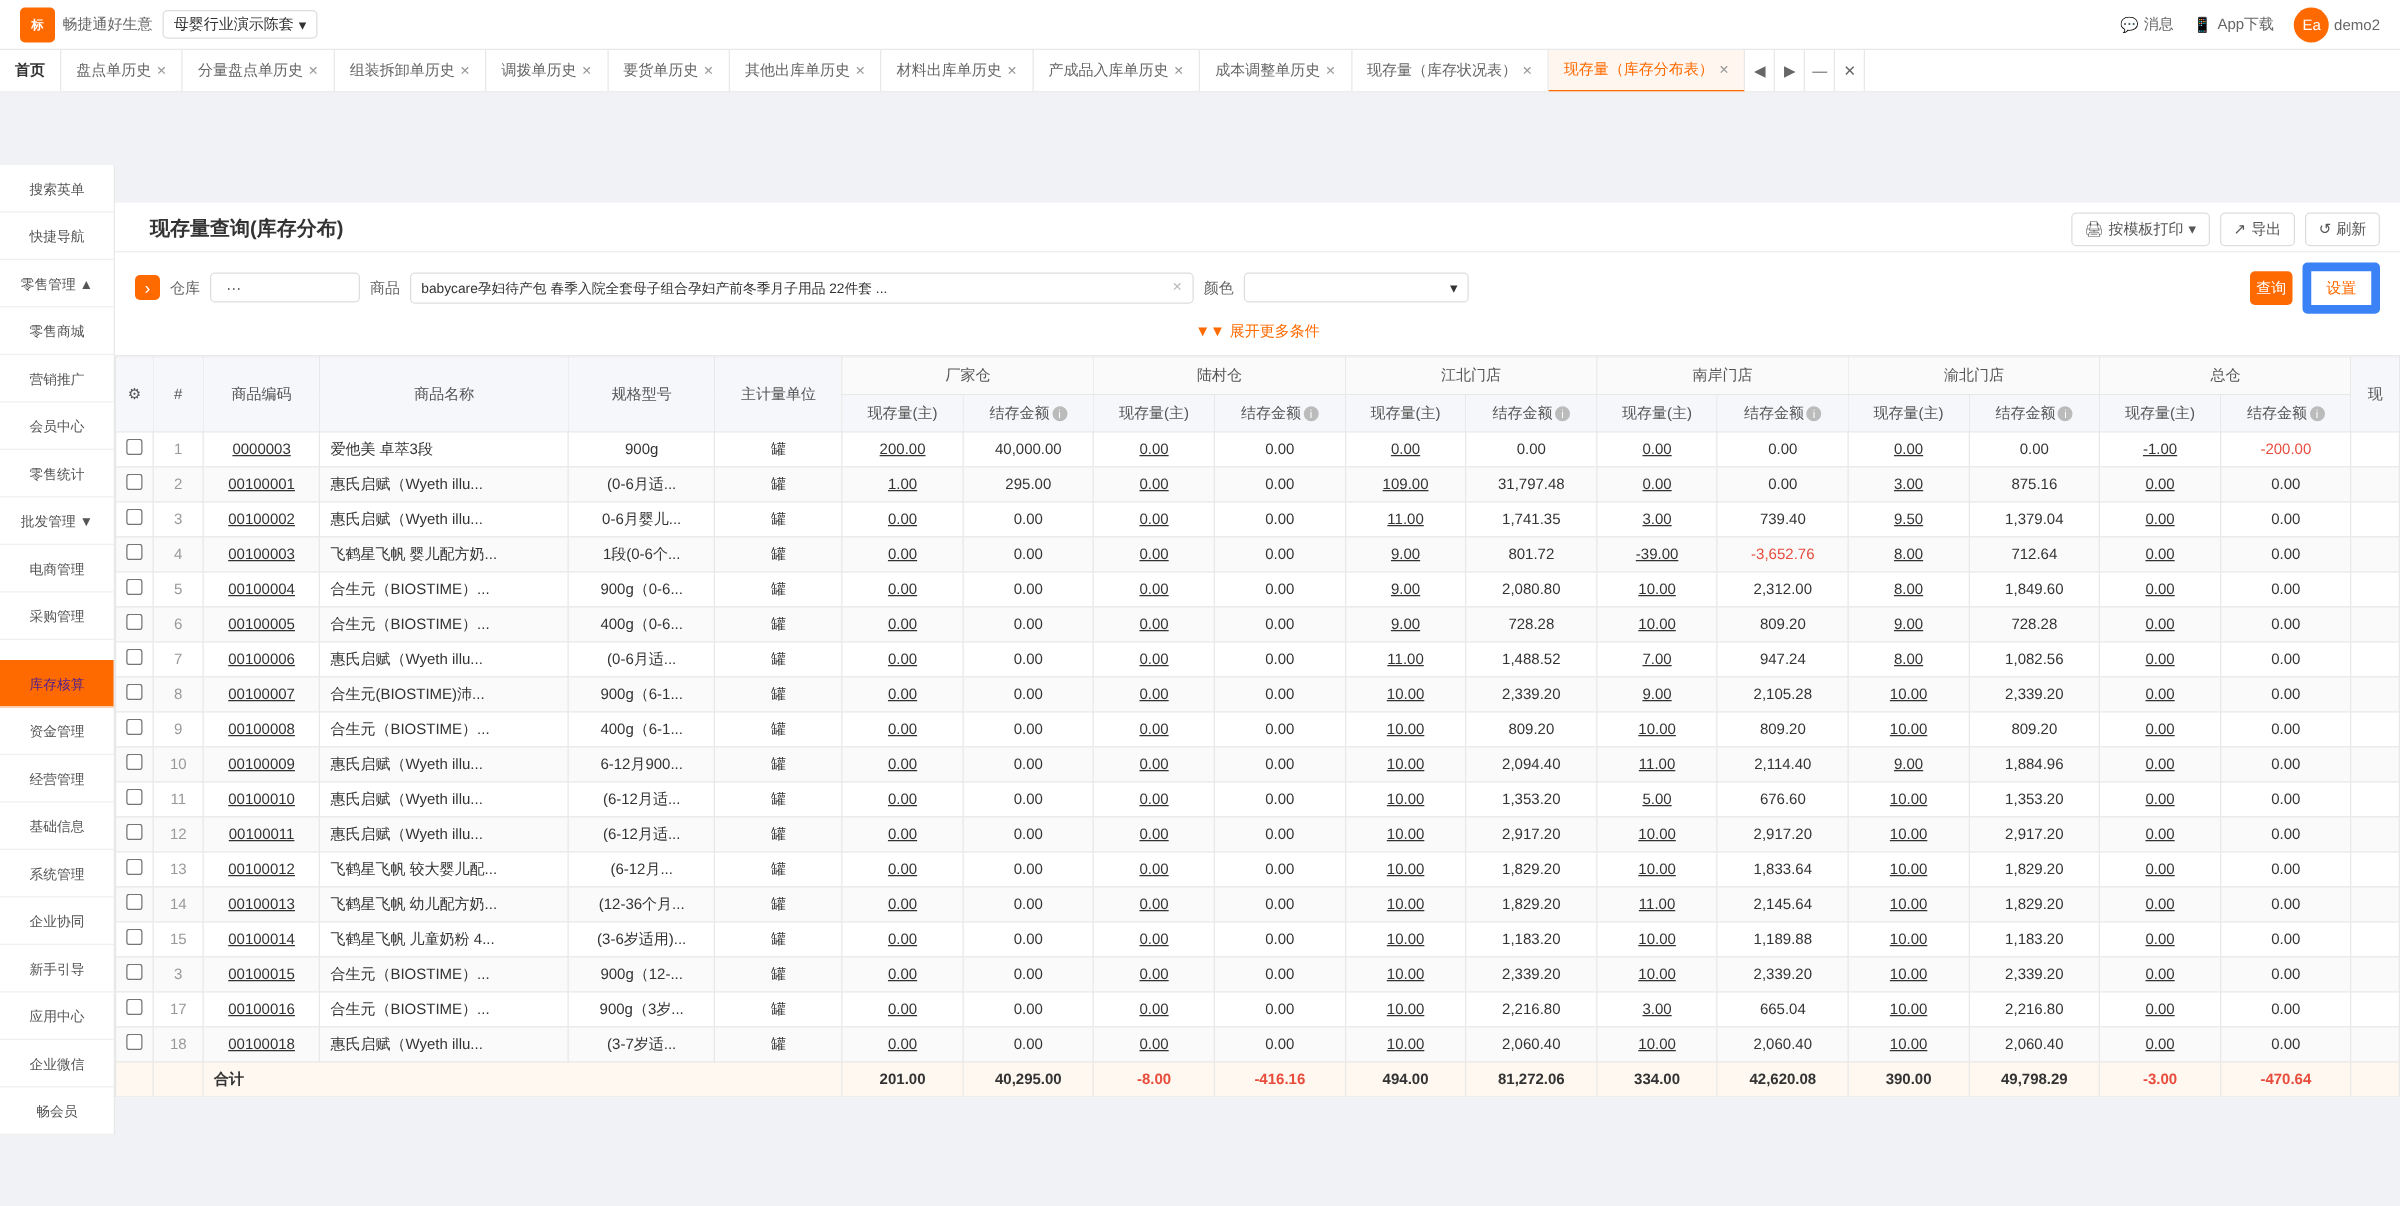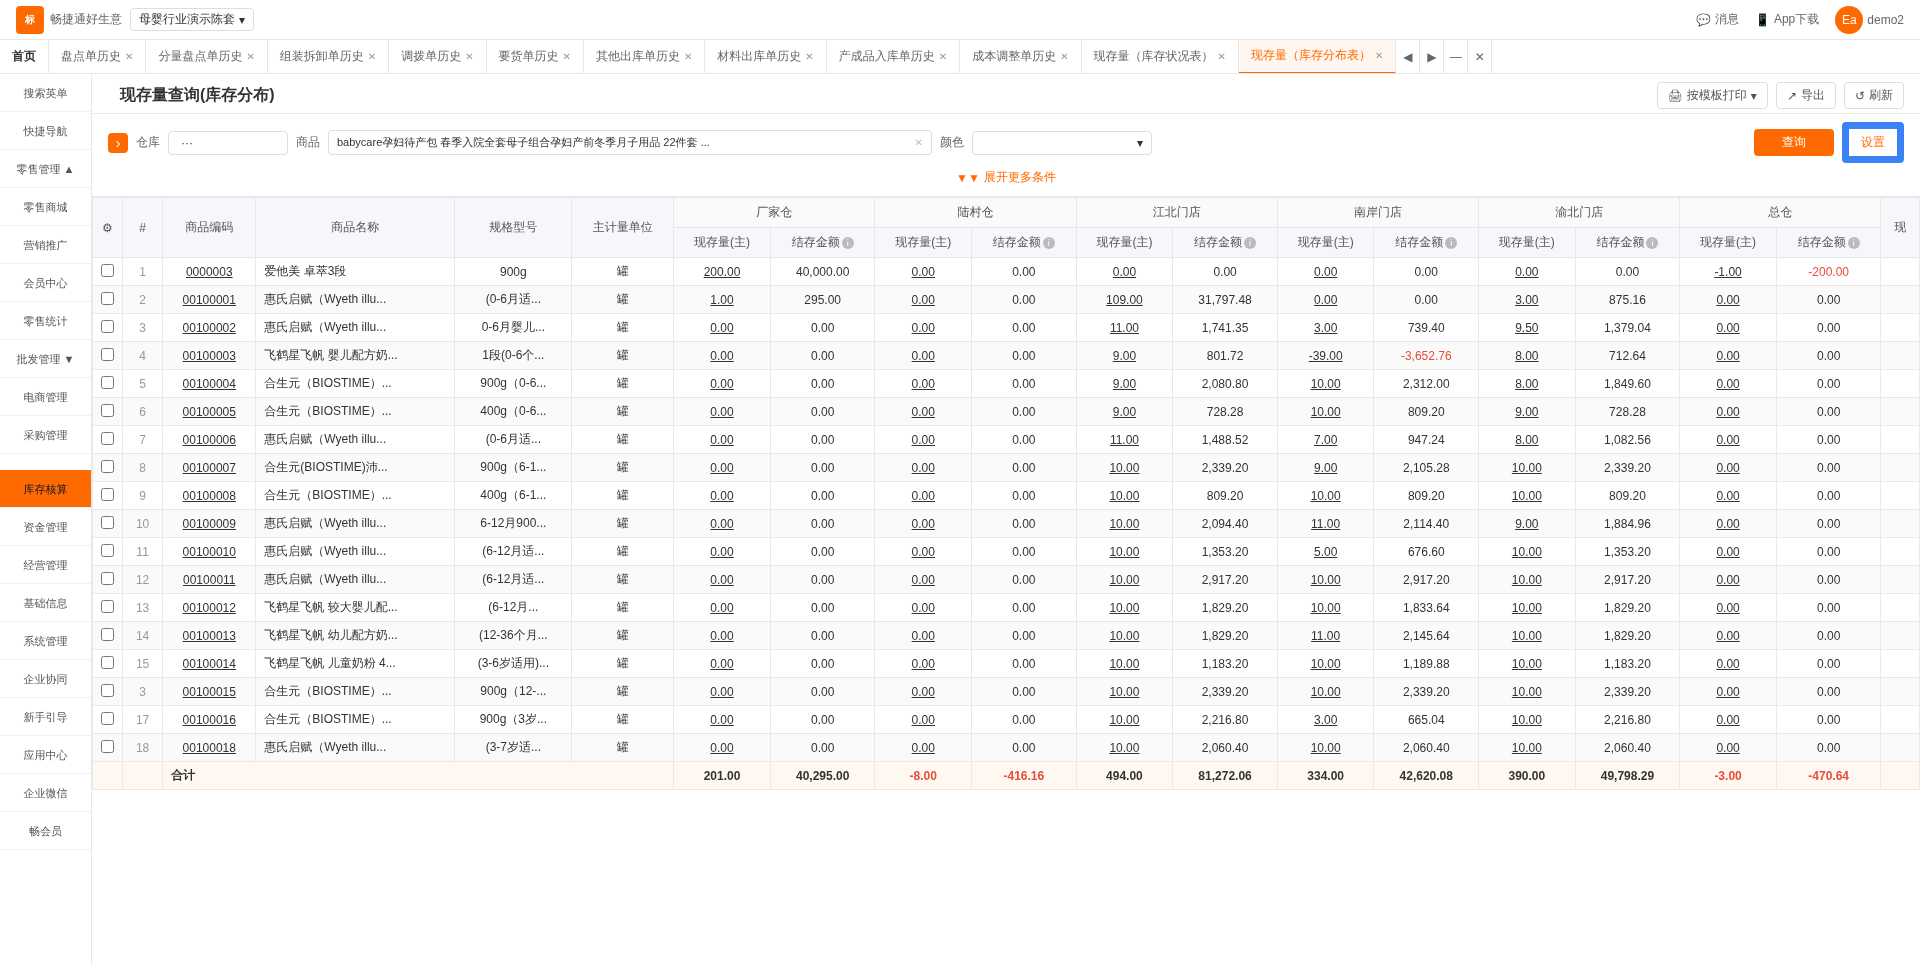--- a/index.html
+++ b/index.html
@@ -18,45 +18,45 @@
 
     
     .tab-bar { height: 34px; background: #fff; display: flex; align-items: center; border-bottom: 1px solid #e8e8e8; overflow: hidden; }
     .tab-item { display: flex; align-items: center; gap: 4px; padding: 0 12px; height: 34px; border-right: 1px solid #e8e8e8; cursor: pointer; white-space: nowrap; font-size: 12px; color: #666; flex-shrink: 0; }
     .tab-item.home { background: #fff; font-weight: bold; color: #333; }
     .tab-item.active { background: #fff6f0; color: #ff6a00; border-bottom: 2px solid #ff6a00; }
     .tab-close { font-size: 10px; color: #999; cursor: pointer; }
     .tab-nav-btn { width: 24px; height: 34px; display: flex; align-items: center; justify-content: center; cursor: pointer; border-right: 1px solid #e8e8e8; color: #666; flex-shrink: 0; }
 
     
-    .main-layout { display: flex; height: calc(965px - 74px); }
+    .main-layout { display: flex; height: calc(965px - 74px); align-items: center; }
 
     
     .sidebar { width: 92px; background: #fff; border-right: 1px solid #e8e8e8; display: flex; flex-direction: column; overflow-y: auto; flex-shrink: 0; }
     .sidebar-item { padding: 10px 4px; text-align: center; cursor: pointer; font-size: 12px; color: #555; border-bottom: 1px solid #f0f0f0; }
-    .sidebar-item.active { background: #ff6a00; color: #0f172a; margin-top: 16px; }
+    .sidebar-item.active { background: #ff6a00; color: #4c1d95; margin-top: 16px; }
     .sidebar-item-label { font-size: 11px; margin-top: 2px; }
 
     
     .content { flex: 1; overflow: hidden; display: flex; flex-direction: column; }
 
     
     .page-header { padding: 8px 16px 4px; background: #fff; border-bottom: 1px solid #e8e8e8; display: flex; align-items: center; justify-content: space-between; }
     .page-title { font-size: 16px; font-weight: bold; color: #333; margin-left: 12px; }
     .page-actions { display: flex; gap: 8px; }
     .btn-action { padding: 4px 10px; border: 1px solid #ddd; border-radius: 4px; background: #fff; cursor: pointer; font-size: 12px; color: #555; display: flex; align-items: center; gap: 4px; }
 
     
     .filter-area { background: #fff; padding: 8px 16px; border-bottom: 1px solid #e8e8e8; }
     .filter-row { display: flex; align-items: center; gap: 8px; margin-bottom: 4px; }
     .filter-label { color: #666; font-size: 12px; white-space: nowrap; }
     .filter-select { border: 1px solid #ddd; border-radius: 4px; padding: 4px 8px; font-size: 12px; background: #fff; cursor: pointer; display: flex; align-items: center; gap: 4px; min-width: 80px; }
     .filter-product { border: 1px solid #ddd; border-radius: 4px; padding: 4px 8px; font-size: 12px; flex: 1; color: #333; display: flex; align-items: center; justify-content: space-between; }
     .filter-product-text { color: #333; font-size: 11px; white-space: nowrap; overflow: hidden; text-overflow: ellipsis; max-width: 400px; }
-    .btn-search { background: #ff6a00; color: #fff; border: none; border-radius: 4px; padding: 5px 28px; cursor: pointer; font-size: 12px; }
+    .btn-search { background: #ff6a00; color: #fff; border: none; border-radius: 4px; padding: 5px 5px; cursor: pointer; font-size: 12px; }
     .btn-setting { background: #fff; color: #ff6a00; border: 7px solid #3b82f6; border-radius: 4px; padding: 5px 12px; cursor: pointer; font-size: 12px; }
     .expand-more { display: flex; align-items: center; justify-content: center; color: #ff6a00; cursor: pointer; font-size: 12px; gap: 4px; padding: 2px 0; }
     .orange-toggle { background: #ff6a00; color: #fff; border: none; border-radius: 4px; width: 20px; height: 20px; cursor: pointer; display: flex; align-items: center; justify-content: center; font-size: 14px; flex-shrink: 0; }
     .color-select { border: 1px solid #ddd; border-radius: 4px; padding: 4px 8px; font-size: 12px; background: #fff; min-width: 120px; display: flex; align-items: center; justify-content: space-between; flex: 0 0 180px; }
 
     
     .table-container { flex: 1; overflow: auto; background: #fff; margin: 0; }
     table { width: 100%; border-collapse: collapse; font-size: 12px; }
     thead tr th { background: #f5f7fa; border: 1px solid #e8e8e8; padding: 6px 8px; text-align: center; color: #555; font-weight: 500; white-space: nowrap; position: sticky; top: 0; z-index: 2; }
     tbody tr td { border: 1px solid #e8e8e8; padding: 5px 8px; text-align: center; color: #333; }

